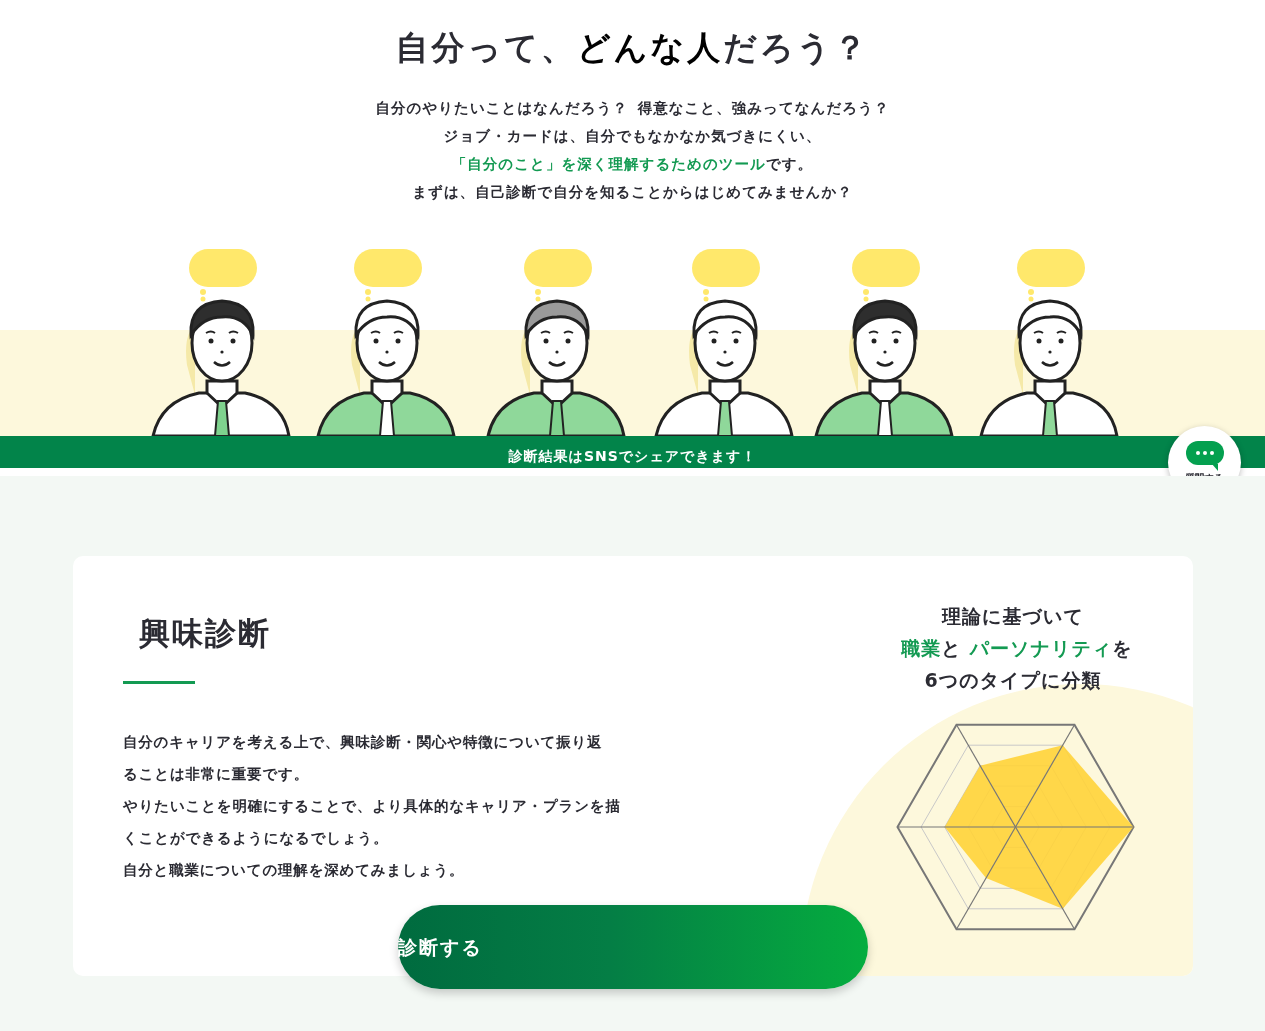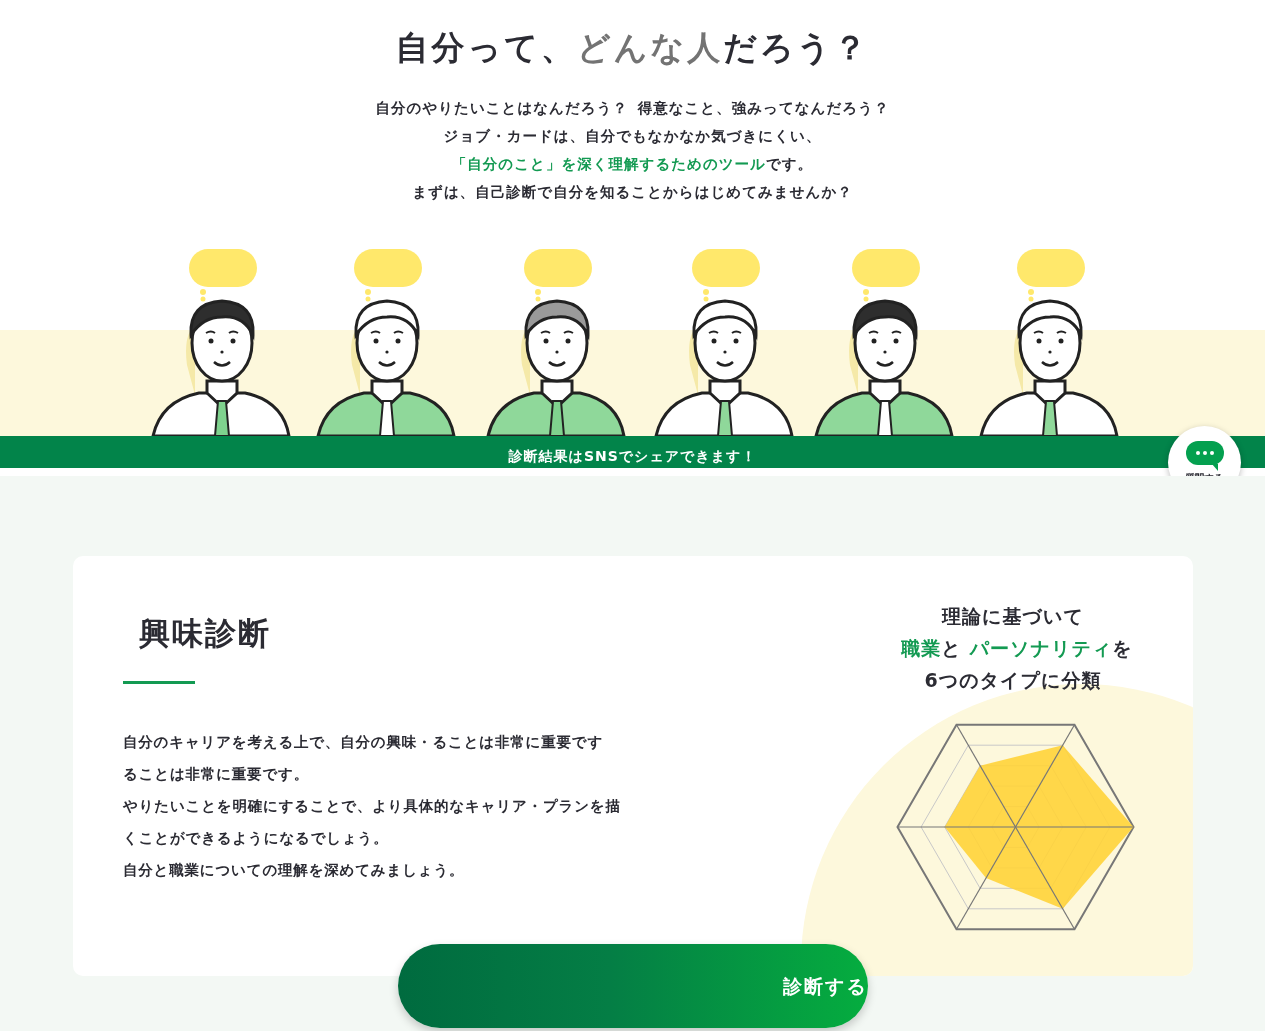--- a/index.html
+++ b/index.html
@@ -8,21 +8,21 @@
     font-family: "DejaVu Sans", "Liberation Sans", sans-serif;
     color: #2b2b33;
     background: #ffffff;
     position: relative;
   }
   .top { position: absolute; left: 0; top: 0; width: 1265px; height: 330px; background: #fff; }
   .headline {
     position: absolute; top: 26px; left: 0; width: 1265px; text-align: center;
     font-size: 33px; font-weight: bold; letter-spacing: 3px; color: #2b2b33;
   }
-  .headline .accent { color: #737373; }
+  .headline .accent { color: #000000; }
   .intro {
     position: absolute; top: 95px; left: 0; width: 1265px; text-align: center;
     font-size: 14.5px; font-weight: bold; line-height: 28px; letter-spacing: 1px; color: #2b2b33; font-family: Liberation Mono, monospace;
   }
   .intro .green { color: #139a52; }
   .intro .lead { }
 
   .hero-band {
     position: absolute; left: 0; top: 330px; width: 1265px; height: 106px; background: #fdf8dc;
   }
@@ -70,23 +70,23 @@
     letter-spacing: 0.8px; color: #2b2b33;
   }
   .card-tagline {
     position: absolute; left: 790px; top: 44px; width: 300px; text-align: center; font-size: 19px; font-weight: bold;
     line-height: 32px; color: #2b2b33; letter-spacing: 1px;
   }
   .card-tagline .green { color: #139a52; margin-left: 8px; }
   .radar { position: absolute; left: 820px; top: 165px; width: 245px; height: 212px; }
 
   .cta {
-    position: absolute; left: 398px; top: 944px; width: 470px; height: 84px; border-radius: 42px;
+    position: absolute; left: 398px; top: 905px; width: 470px; height: 84px; border-radius: 42px;
     background: linear-gradient(90deg, #006b3f 0%, #047e45 45%, #05ad3f 100%);
-    color: #fff; font-size: 19px; font-weight: bold; letter-spacing: 2px; text-align: right; line-height: 84px;
+    color: #fff; font-size: 19px; font-weight: bold; letter-spacing: 2px; text-align: left; line-height: 84px;
     box-shadow: 0 4px 10px rgba(0,0,0,0.2); cursor: pointer;
   }
 </style>
 </head>
 <body>
 
 <div class="top">
   <h1 class="headline">
     <span>自分って、</span><span class="accent">どんな人</span><span>だろう？</span>
   </h1>
@@ -222,21 +222,21 @@
   <div class="label">質問する</div>
 </div>
 
 <div class="lower"></div>
 
 <div class="card">
   <div class="blob"></div>
   <h2 class="card-title">興味診断</h2>
   <div class="card-rule"></div>
   <div class="card-body">
-    <div>自分のキャリアを考える上で、自分の興味・ることは非常に重要です</div>
+    <div>自分のキャリアを考える上で、興味診断・関心や特徴について振り返</div>
     <div>ることは非常に重要です。</div>
     <div>やりたいことを明確にすることで、より具体的なキャリア・プランを描</div>
     <div>くことができるようになるでしょう。</div>
     <div>自分と職業についての理解を深めてみましょう。</div>
   </div>
   <div class="card-tagline">
     <div>理論に基づいて</div>
     <div><span class="green">職業</span><span>と</span><span class="green">パーソナリティ</span><span>を</span></div>
     <div>6つのタイプに分類</div>
   </div>

